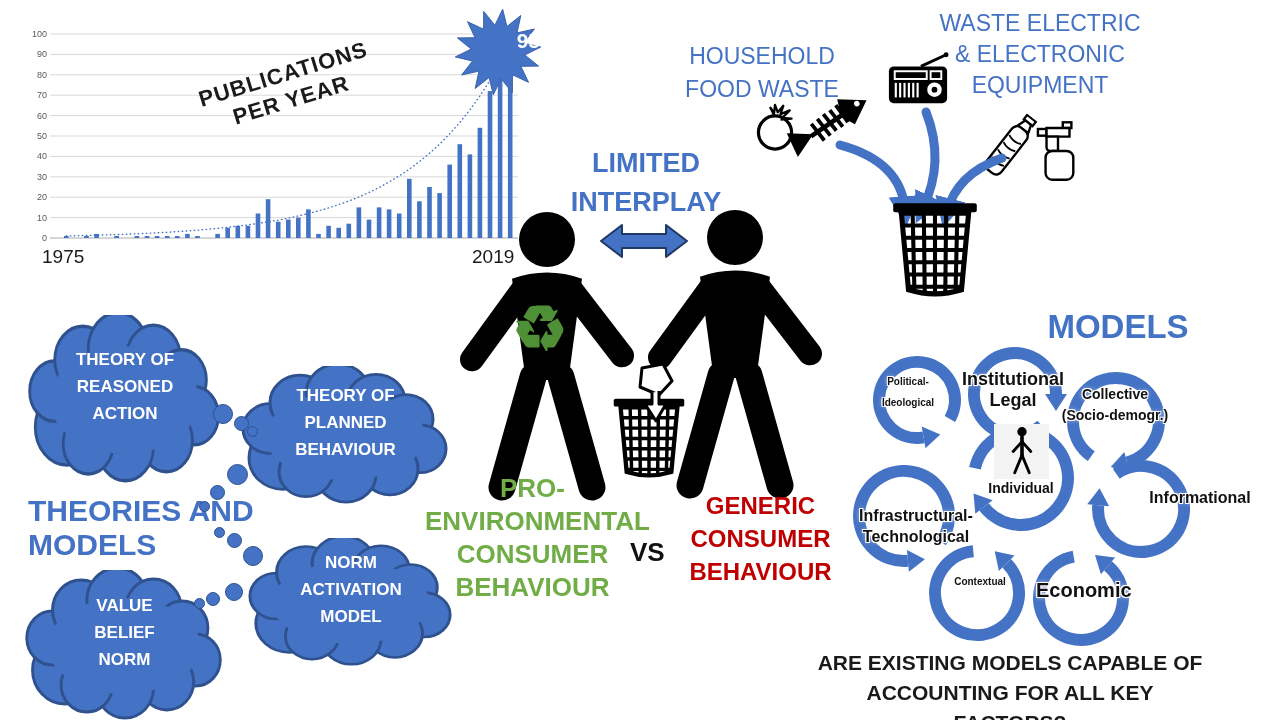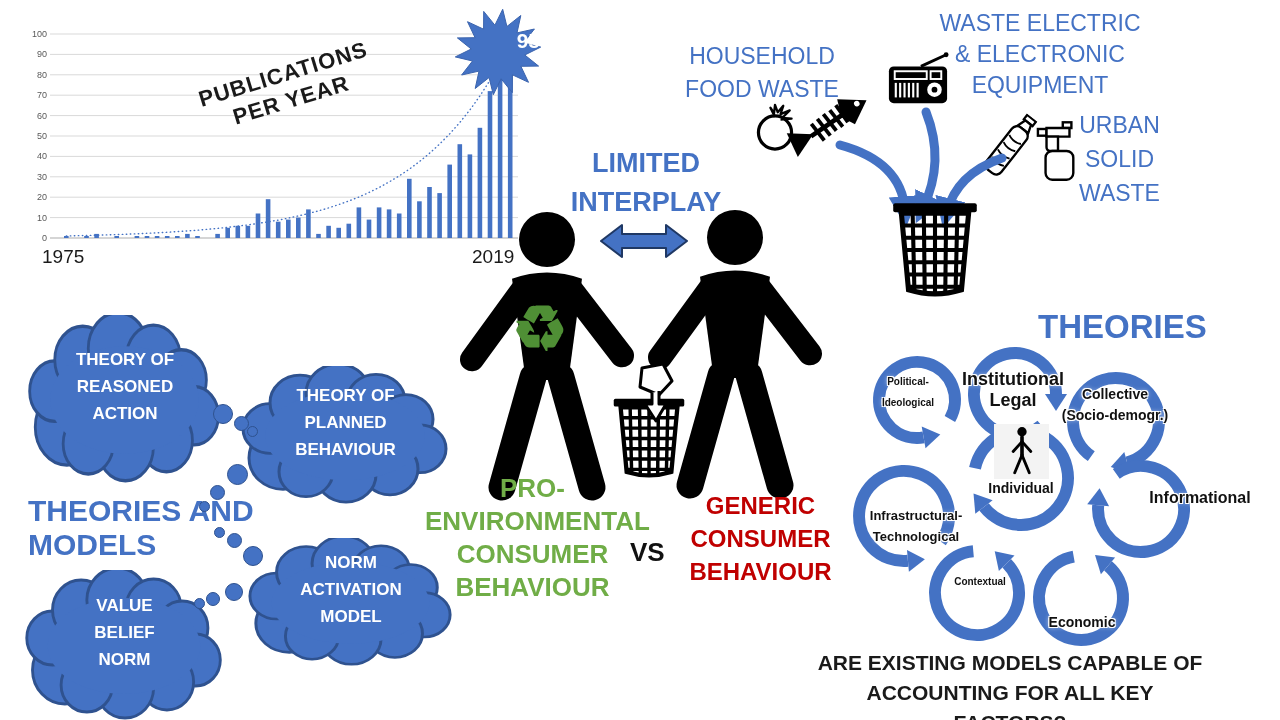--- a/index.html
+++ b/index.html
@@ -188,21 +188,20 @@
     <use href="#basket-shape" x="0" y="24" width="86" height="100"></use>
     <polygon points="36,4 57,0 66,17 53,31 34,23" fill="#fff" stroke="#000" stroke-width="3" stroke-linejoin="round"></polygon>
     <path d="M46,29 L46,40 L39,40 L50,57 L60,40 L53,40 L53,27" fill="#fff" stroke="#000" stroke-width="3" stroke-linejoin="round"></path>
   </svg>
   <div class="green-label">PRO-<br>ENVIRONMENTAL<br>CONSUMER<br>BEHAVIOUR</div>
   <div class="vs-label">VS</div>
   <div class="red-label">GENERIC<br>CONSUMER<br>BEHAVIOUR</div>
 
   <div class="blue-label hh-label">HOUSEHOLD<br>FOOD WASTE</div>
   <div class="blue-label weee-label">WASTE ELECTRIC<br>&amp; ELECTRONIC<br>EQUIPMENT</div>
-  <div class="blue-label urban-label">URBAN<br>SOLID<br>WASTE</div>
 
   <svg class="abs" style="left:752px;top:101px;color:#000" width="46" height="52" viewBox="0 0 50 54">
     <circle cx="25" cy="33" r="18" fill="#fff" stroke="currentColor" stroke-width="3.5"></circle>
     <path d="M25,16 L20,6 L24,12 L25,3 L28,11 L34,4 L31,13 L41,9 L33,17 L43,18 L31,19" fill="none" stroke="currentColor" stroke-width="2.5" stroke-linejoin="round"></path>
   </svg>
   <svg class="abs" style="left:786px;top:94px;color:#000;transform:rotate(-25deg)" width="90" height="64" viewBox="0 0 96 66">
     <polygon points="2,20 27,33 2,48" fill="currentColor"></polygon>
     <line x1="24" y1="34" x2="72" y2="26" stroke="currentColor" stroke-width="5"></line>
     <g stroke="currentColor" stroke-width="4">
       <line x1="30" y1="22" x2="35" y2="44"></line>
@@ -333,21 +332,21 @@
       <div class="dot" style="left: 210px; top: 485px; width: 13px; height: 13px;"></div>
       <div class="dot" style="left: 199px; top: 501px; width: 9px; height: 9px;"></div>
       <div class="dot" style="left: 214px; top: 527px; width: 9px; height: 9px;"></div>
       <div class="dot" style="left: 227px; top: 533px; width: 13px; height: 13px;"></div>
       <div class="dot" style="left: 243px; top: 546px; width: 18px; height: 18px;"></div>
       <div class="dot" style="left: 225px; top: 583px; width: 16px; height: 16px;"></div>
       <div class="dot" style="left: 206px; top: 592px; width: 12px; height: 12px;"></div>
       <div class="dot" style="left: 194px; top: 598px; width: 9px; height: 9px;"></div>
     </div>
 
-  <div class="factors-title">THEORIES</div>
+  <div class="factors-title">MODELS</div>
   <div id="factors-ring">
       <svg width="140" height="140" viewBox="0 0 140 140" class="factor-arrow" style="left:847px;top:330px;">
         <path d="M102.9,89.0 A38,38 0 1 0 76.6,107.4" fill="none" stroke="#4472C4" stroke-width="12"></path>
         <polygon points="93.3,104.5 78.5,118.3 74.7,96.6" fill="#4472C4"></polygon>
       </svg>
       <div class="factor-label" style="left: 856px; top: 371px; width: 104px; font-size: 10px;">Political-<br>Ideological</div>
       <svg width="146" height="146" viewBox="0 0 146 146" class="factor-arrow" style="left:942px;top:321px;">
         <path d="M99.4,104.4 A41,41 0 1 1 114.0,73.0" fill="none" stroke="#4472C4" stroke-width="12"></path>
         <polygon points="114.0,90.0 125.0,73.0 103.0,73.0" fill="#4472C4"></polygon>
       </svg>
@@ -359,31 +358,31 @@
       <div class="factor-label" style="left: 1048px; top: 384px; width: 134px; font-size: 14px;">Collective<br>(Socio-demogr.)</div>
       <svg width="150" height="150" viewBox="0 0 150 150" class="factor-arrow" style="left:1066px;top:434px;">
         <path d="M50.3,39.8 A43,43 0 1 1 32.2,71.3" fill="none" stroke="#4472C4" stroke-width="12"></path>
         <polygon points="33.6,54.3 21.2,70.3 43.1,72.2" fill="#4472C4"></polygon>
       </svg>
       <div class="factor-label" style="left: 1140px; top: 487px; width: 120px; font-size: 16px;">Informational</div>
       <svg width="148" height="148" viewBox="0 0 148 148" class="factor-arrow" style="left:1007px;top:524px;">
         <path d="M66.7,32.6 A42,42 0 1 0 101.0,41.8" fill="none" stroke="#4472C4" stroke-width="12"></path>
         <polygon points="88.0,30.9 108.1,33.4 93.9,50.3" fill="#4472C4"></polygon>
       </svg>
-      <div class="factor-label" style="left: 1036px; top: 612px; width: 92px; font-size: 14px;">Economic</div>
+      <div class="factor-label" style="left: 1036px; top: 580px; width: 92px; font-size: 20px;">Economic</div>
       <svg width="148" height="148" viewBox="0 0 148 148" class="factor-arrow" style="left:903px;top:519px;">
         <path d="M70.3,32.2 A42,42 0 1 0 103.7,44.3" fill="none" stroke="#4472C4" stroke-width="12"></path>
         <polygon points="91.7,32.3 111.5,36.5 95.9,52.1" fill="#4472C4"></polygon>
       </svg>
       <div class="factor-label" style="left: 932px; top: 571px; width: 96px; font-size: 10px;">Contextual</div>
       <svg width="154" height="154" viewBox="0 0 154 154" class="factor-arrow" style="left:827px;top:439px;">
         <path d="M113.9,102.8 A45,45 0 1 0 80.9,121.8" fill="none" stroke="#4472C4" stroke-width="12"></path>
         <polygon points="97.9,120.3 81.9,132.8 80.0,110.9" fill="#4472C4"></polygon>
       </svg>
-      <div class="factor-label" style="left: 852px; top: 505px; width: 128px; font-size: 13px;">Infrastructural-<br>Technological</div>
+      <div class="factor-label" style="left: 852px; top: 505px; width: 128px; font-size: 16px;">Infrastructural-<br>Technological</div>
       <svg width="158" height="158" viewBox="0 0 158 158" class="factor-arrow" style="left:942px;top:399px;">
         <path d="M33.0,69.2 A47,47 0 1 1 42.0,107.9" fill="none" stroke="#4472C4" stroke-width="12"></path>
         <polygon points="31.5,94.5 33.3,114.7 50.6,101.2" fill="#4472C4"></polygon>
       </svg>
     </div>
   <div class="individual-box">
     <svg width="34" height="52" viewBox="0 0 60 100" style="color:#000">
       <g stroke="currentColor" stroke-linecap="round">
         <circle cx="30" cy="11" r="9" fill="currentColor" stroke="none"></circle>
         <line x1="30" y1="21" x2="30" y2="56" stroke-width="7"></line>

